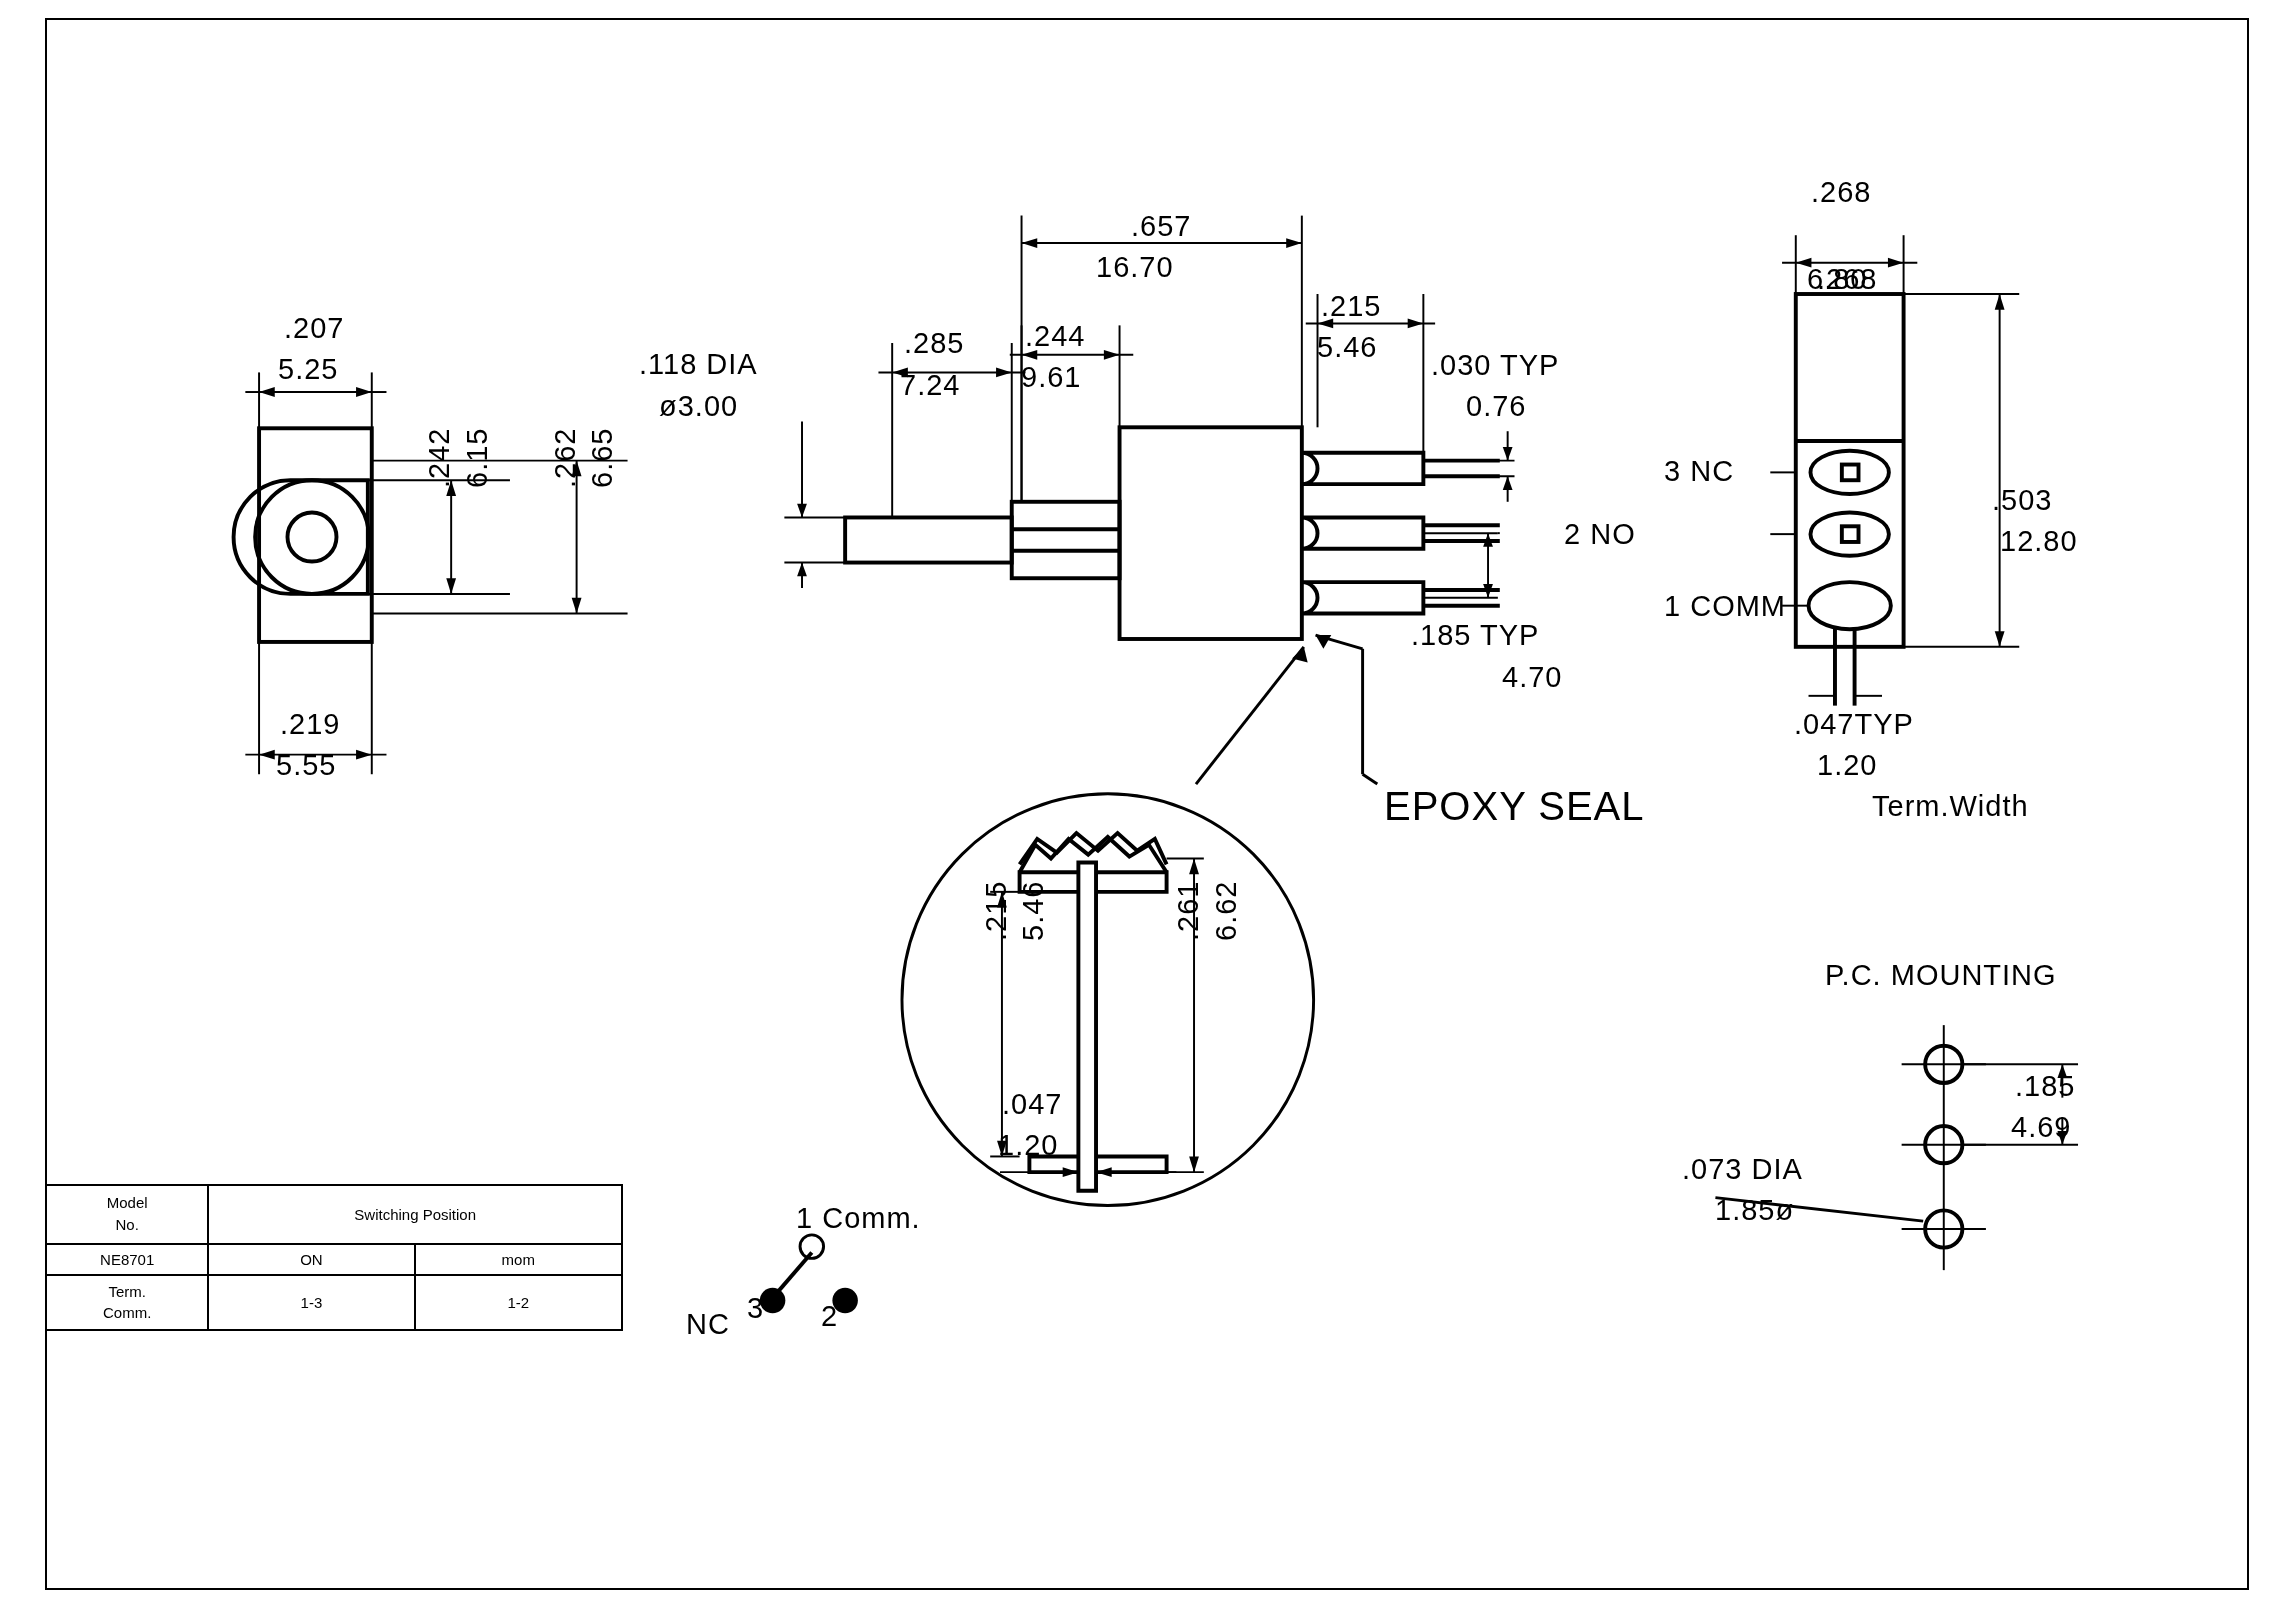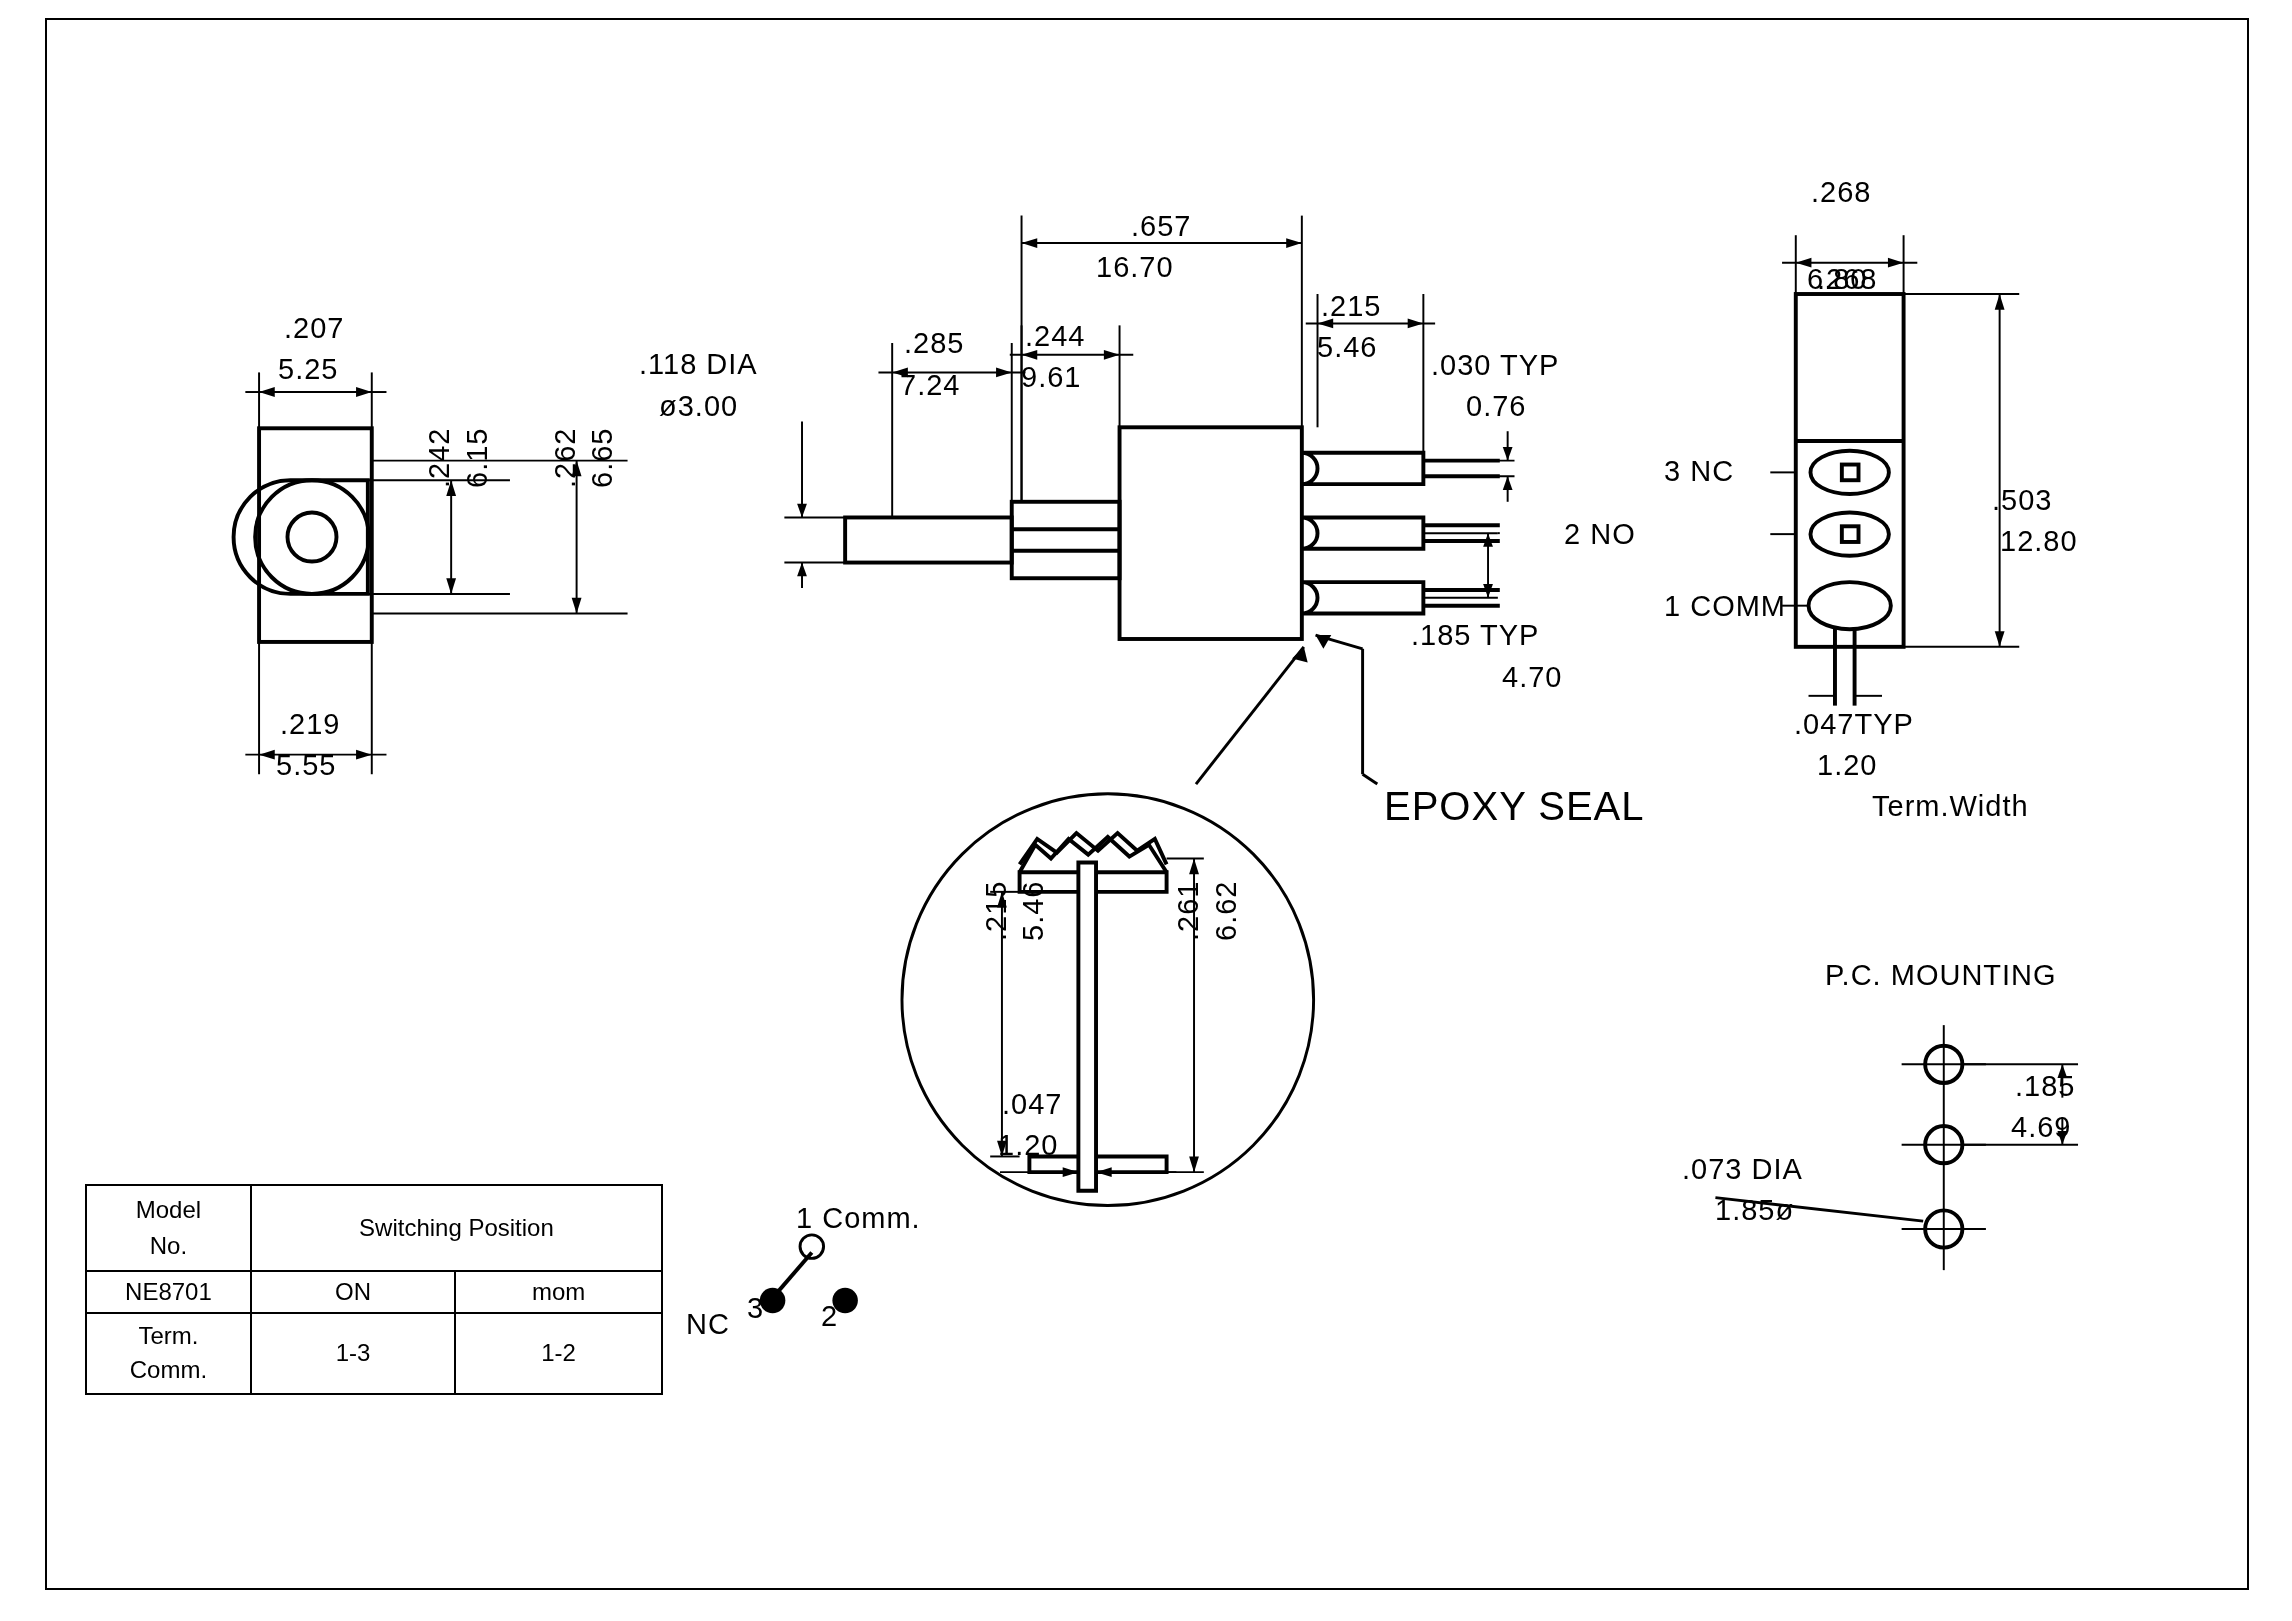--- a/index.html
+++ b/index.html
@@ -9,21 +9,21 @@
   .lbl{position:absolute;white-space:nowrap;font-family:"Liberation Sans",sans-serif;font-size:29px;letter-spacing:1px;}
   .lbl.big{font-size:36px;margin-top:29px;}
   .vert{transform-origin:left top;}
   svg{position:absolute;left:0;top:0;width:2293px;height:1621px;}
   .ln{stroke:#000;fill:none;}
   .thin{stroke-width:2;}
   .med{stroke-width:3;}
   .thick{stroke-width:4;}
   .fillblk{fill:#000;}
   .nofill{fill:none;}
-  table.tbl{position:absolute;border-collapse:collapse;font-size:24px;margin-left:40px;}
+  table.tbl{position:absolute;border-collapse:collapse;font-size:15px;}
   table.tbl td{border:2px solid #000;text-align:center;padding:5.9px 7.8px;}
 </style>
 </head>
 <body>
 
 <div id="sheet">
   <div class="frame"></div>
 
   <svg viewBox="0 0 2339 1654">
 

